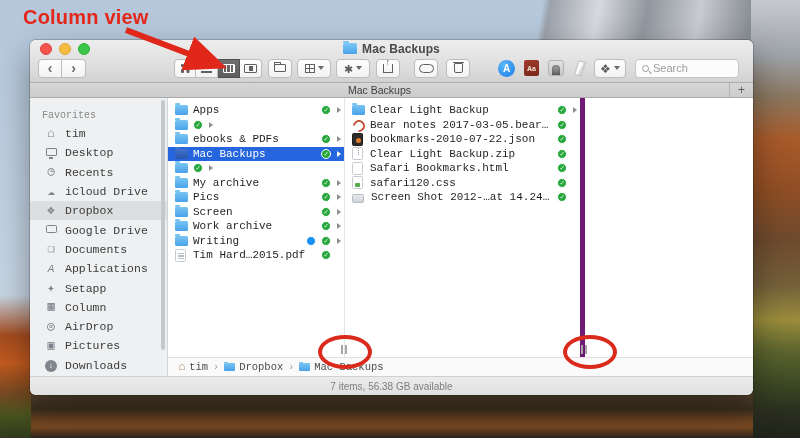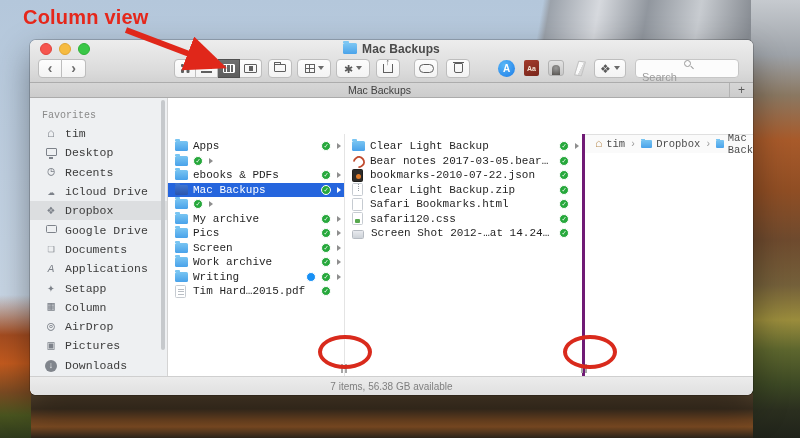--- a/index.html
+++ b/index.html
@@ -96,21 +96,21 @@
     display:flex; align-items:center; justify-content:center; }
   .ai-arch { width:16px; height:16px; border-radius:3px; border:1px solid #b2b2b2;
     background:linear-gradient(#e3e3e3,#c7c7c7); display:flex; align-items:flex-end; justify-content:center; }
   .ai-arch::before { content:""; width:8px; height:10px; border-radius:4px 4px 0 0;
     background:radial-gradient(circle at 50% 30%, #9a9a9a, #55524e); }
   .ai-blade { width:8px; height:15px; background:linear-gradient(100deg,#fafafa 60%,#d8d8d8 60%);
     border:1px solid #c2c2c2; transform:skewX(-10deg) rotate(7deg); border-radius:1px; }
   .gi-dropbox::before { content:"❖"; font-size:12px; color:#5a5a5a; }
 
   #search { margin-left:9px; width:104px; height:19px; border:1px solid #c6c6c6; border-radius:4px;
-    background:#fcfcfc; display:flex; align-items:center; padding:0 6px; gap:4px;flex-direction:column; }
+    background:#fcfcfc; display:flex; align-items:center; padding:0 6px; gap:4px; }
   .mag { width:7px; height:7px; border:1.4px solid #9a9a9a; border-radius:50%; position:relative; flex:0 0 auto; }
   .mag::after { content:""; position:absolute; left:5px; top:6px; width:4px; height:1.4px;
     background:#9a9a9a; transform:rotate(45deg); }
   #search input { border:none; outline:none; background:transparent; width:100%;
     font-size:11px; color:#7d7d7d; font-family:"Liberation Sans",sans-serif; }
   #search input::placeholder { color:#9b9b9b; }
 
   
   #tabbar { height:15px; flex:0 0 15px; display:flex; background:#cdcdcd; border-bottom:1px solid #ababab; }
   #tab { flex:1; display:flex; align-items:center; justify-content:center;
@@ -142,25 +142,25 @@
     border-radius:1px; position:relative; }
   .box-desktop::after { content:""; position:absolute; left:2.5px; top:8px; width:4px; height:2px; background:#7d828a; }
   .box-gdrive { display:inline-block; width:11px; height:8px; border:1.2px solid #7d828a; border-radius:1.5px; }
   .circ-down { display:inline-block; width:12px; height:12px; border-radius:50%; background:#80858c;
     color:#eef0f2; font-size:9px; line-height:12px; text-align:center; }
   .circ-down::before { content:"↓"; }
   #sb-scroll { position:absolute; right:2px; top:2px; width:4px; height:250px;
     border-radius:2px; background:#c6c9cc; }
 
   
-  #cols { flex:1; display:flex; min-width:0;margin-top:36px; }
+  #cols { flex:1; display:flex; flex-direction:column; min-width:0; }
   #colrow { flex:1; display:flex; position:relative; background:#fff; min-height:0; }
   .fcol { padding-top:5px; overflow:hidden; }
   .fcol.c1 { width:177px; flex:0 0 177px; border-right:1px solid #e4e4e4; }
-  .fcol.c2 { width:240px; flex:0 0 240px; border-right:3px solid #701a75; }
+  .fcol.c2 { width:240px; flex:0 0 240px; border-right:5px solid #701a75; }
   .fcol.c3 { flex:1; }
   .crow { height:14.5px; display:flex; align-items:center; padding:0 3px 0 7px; gap:5px;
     font-size:11px; color:#1f1f1f; white-space:nowrap; }
   .crow .lbl { flex:1; overflow:hidden; text-overflow:ellipsis; }
   .crow.sel { background:#2565dd; color:#fff; }
   .fold { width:13px; height:10px; flex:0 0 13px; border-radius:1.5px;
     background:linear-gradient(#79c5f2,#49a2ea); position:relative; }
   .fold::before { content:""; position:absolute; top:-2px; left:0; width:5px; height:2px;
     border-radius:1px 1px 0 0; background:#79c5f2; }
   .crow.sel .fold { background:linear-gradient(#3f74cf,#2a55ae); }

